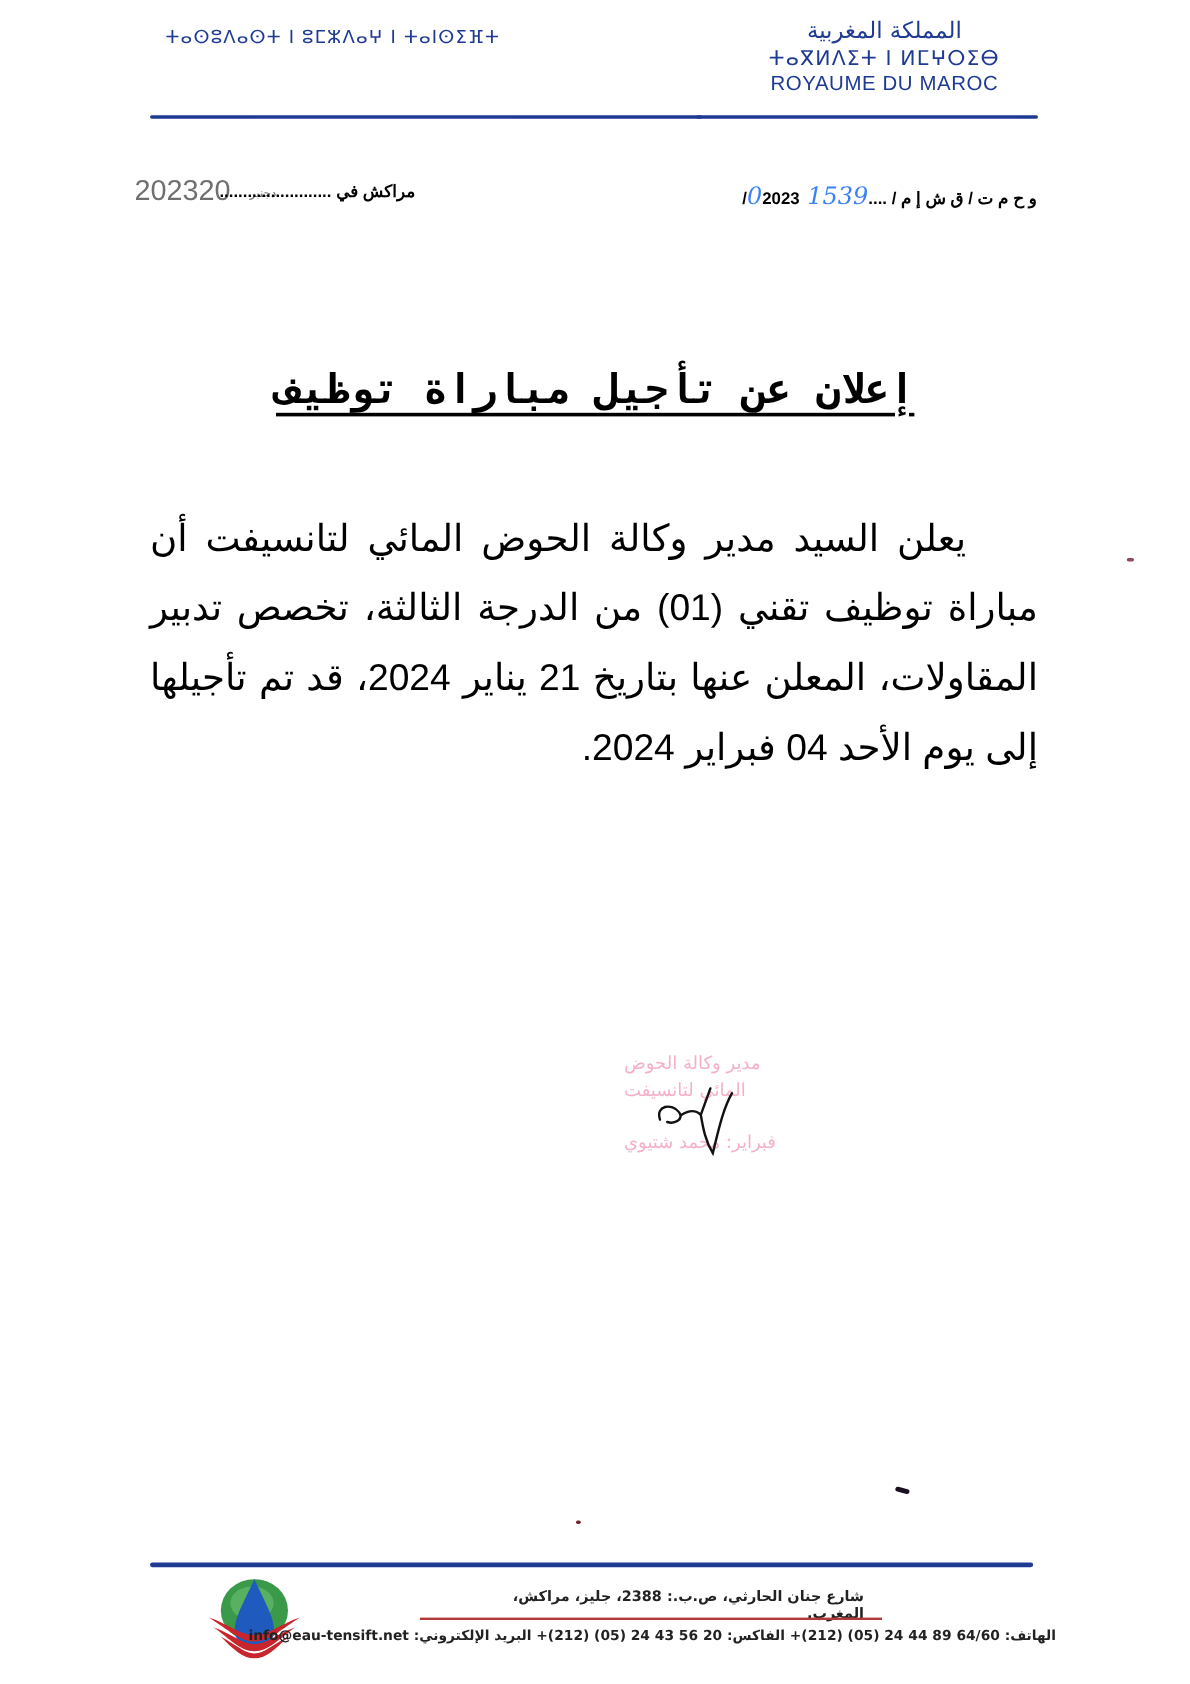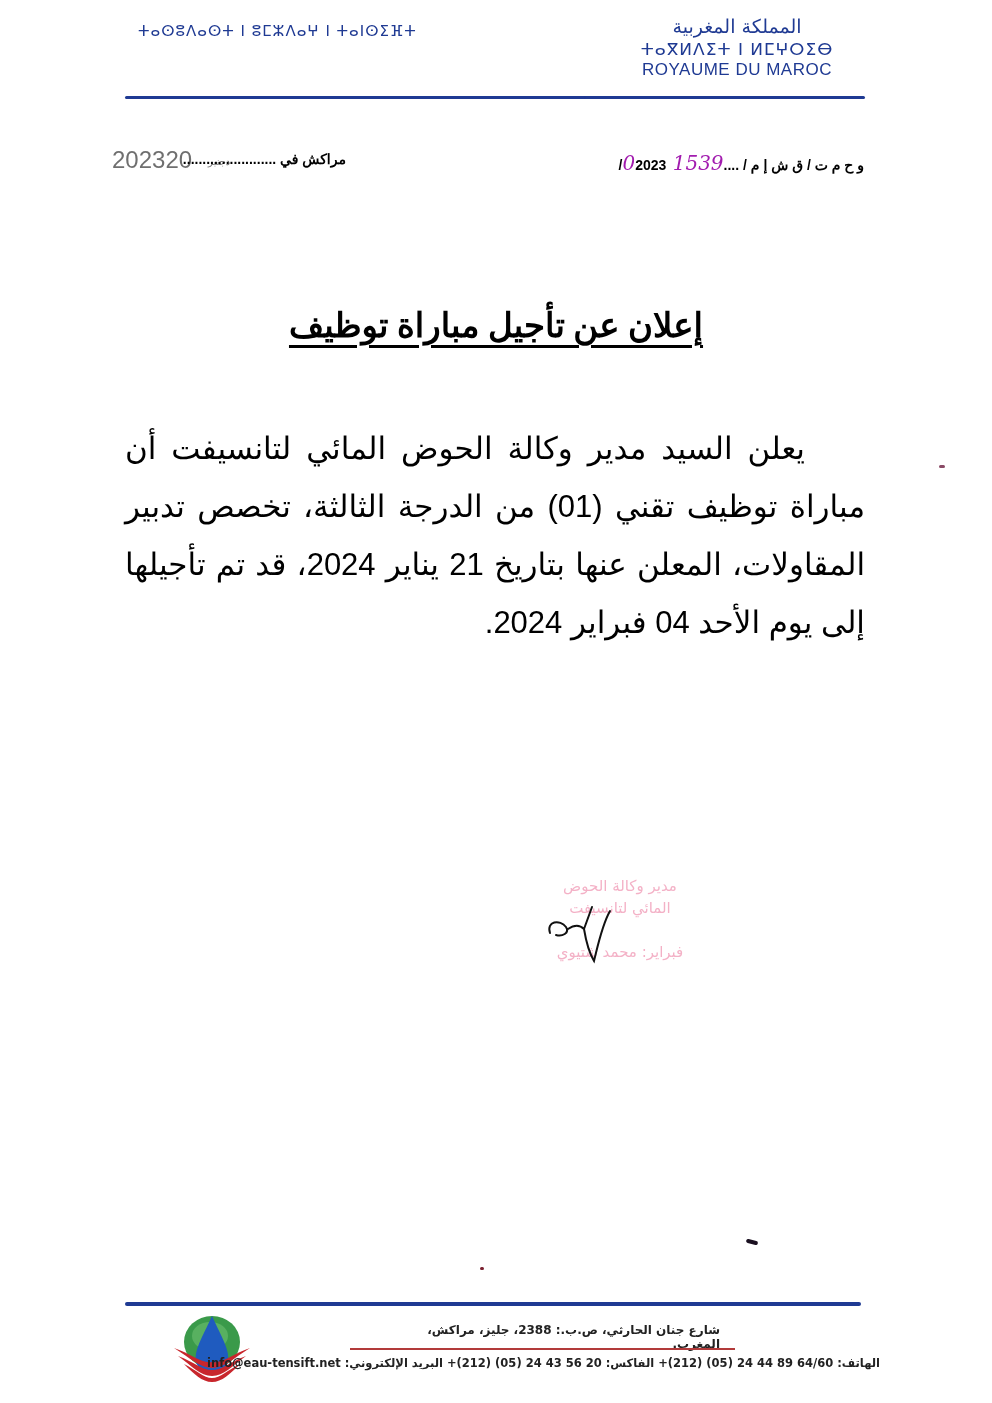--- a/index.html
+++ b/index.html
@@ -15,35 +15,35 @@
 
     
     .agency { left: 98px; top: 20px; width: 320px; text-align: left; color: #1f3a93; }
     .agency .ar { font-size: 19px; line-height: 22px; direction: rtl; text-align: right; width: 300px; font-family: "DejaVu Sans", sans-serif; }
     .agency .tfng { font-size: 15px; line-height: 22px; letter-spacing: 1px; margin-left: 40px; }
     .agency .fr { font-family: "Liberation Sans", sans-serif; font-style: italic; font-size: 17px; line-height: 20px; }
     .rule-left { left: 125px; top: 96px; width: 460px; height: 3px; background: #1f3a93; border-radius: 2px; }
 
     
     .ref { right: 128px; top: 151px; font-family: "Liberation Sans", sans-serif; font-weight: bold; font-size: 14px; direction: rtl; white-space: nowrap; }
-    .ref .handwrite { color: #a21caf; font-style: italic; font-weight: normal; font-size: 20px; font-family: "DejaVu Serif", serif; }
+    .ref .handwrite { color: #3b82f6; font-style: italic; font-weight: normal; font-size: 20px; font-family: "DejaVu Serif", serif; }
     .ref .dots { letter-spacing: 1px; }
     .city { left: 110px; top: 151px; font-family: "Liberation Sans", sans-serif; font-weight: bold; font-size: 14px; direction: rtl; white-space: nowrap; width: 236px; text-align: right; }
     .stamp-date { left: 112px; top: 146px; color: #404040; font-size: 24px; font-family: "Liberation Sans", sans-serif; opacity: 0.75; letter-spacing: -1px; }
     .stamp-date .small { font-size: 10px; vertical-align: middle; margin: 0 16px; }
 
     
     .title { left: 0; width: 992px; top: 305px; text-align: center; }
-    .title span { font-family: Liberation Serif, serif; font-weight: bold; font-size: 34px; direction: rtl; text-decoration: underline; text-decoration-thickness: 3px; text-underline-offset: 8px; display: inline-block; padding-left: 0; margin-left: 0; }
+    .title span { font-family: Liberation Mono, monospace; font-weight: bold; font-size: 34px; direction: rtl; text-decoration: underline; text-decoration-thickness: 3px; text-underline-offset: 8px; display: inline-block; padding-left: 0; margin-left: 0; }
 
     
     .body-text { left: 125px; top: 420px; width: 740px; direction: rtl; text-align: justify; text-align-last: right; font-family: "Liberation Sans", sans-serif; font-size: 31px; line-height: 58px; text-indent: 60px; }
 
     
-    .stamp-sig { left: 520px; top: 875px; width: 200px; color: #f2a4bd; text-align: center; font-size: 15px; line-height: 22px; direction: rtl; opacity: 0.85; }
+    .stamp-sig { left: 520px; top: 875px; width: 200px; color: #f2a4bd; text-align: left; font-size: 15px; line-height: 22px; direction: rtl; opacity: 0.85; }
     .stamp-sig .l3 { margin-top: 22px; }
     .sig-svg { left: 540px; top: 895px; }
 
     
     .mark1 { left: 939px; top: 465px; width: 6px; height: 3px; background: #8a4a66; border-radius: 2px; }
     .mark2 { left: 746px; top: 1240px; width: 12px; height: 4px; background: #1a1020; border-radius: 2px; transform: rotate(15deg); }
     .mark3 { left: 480px; top: 1267px; width: 4px; height: 3px; background: #7a2030; border-radius: 2px; }
 
     
     .footer-rule { left: 125px; top: 1302px; width: 736px; height: 4px; background: #1f3a93; border-radius: 2px; }

